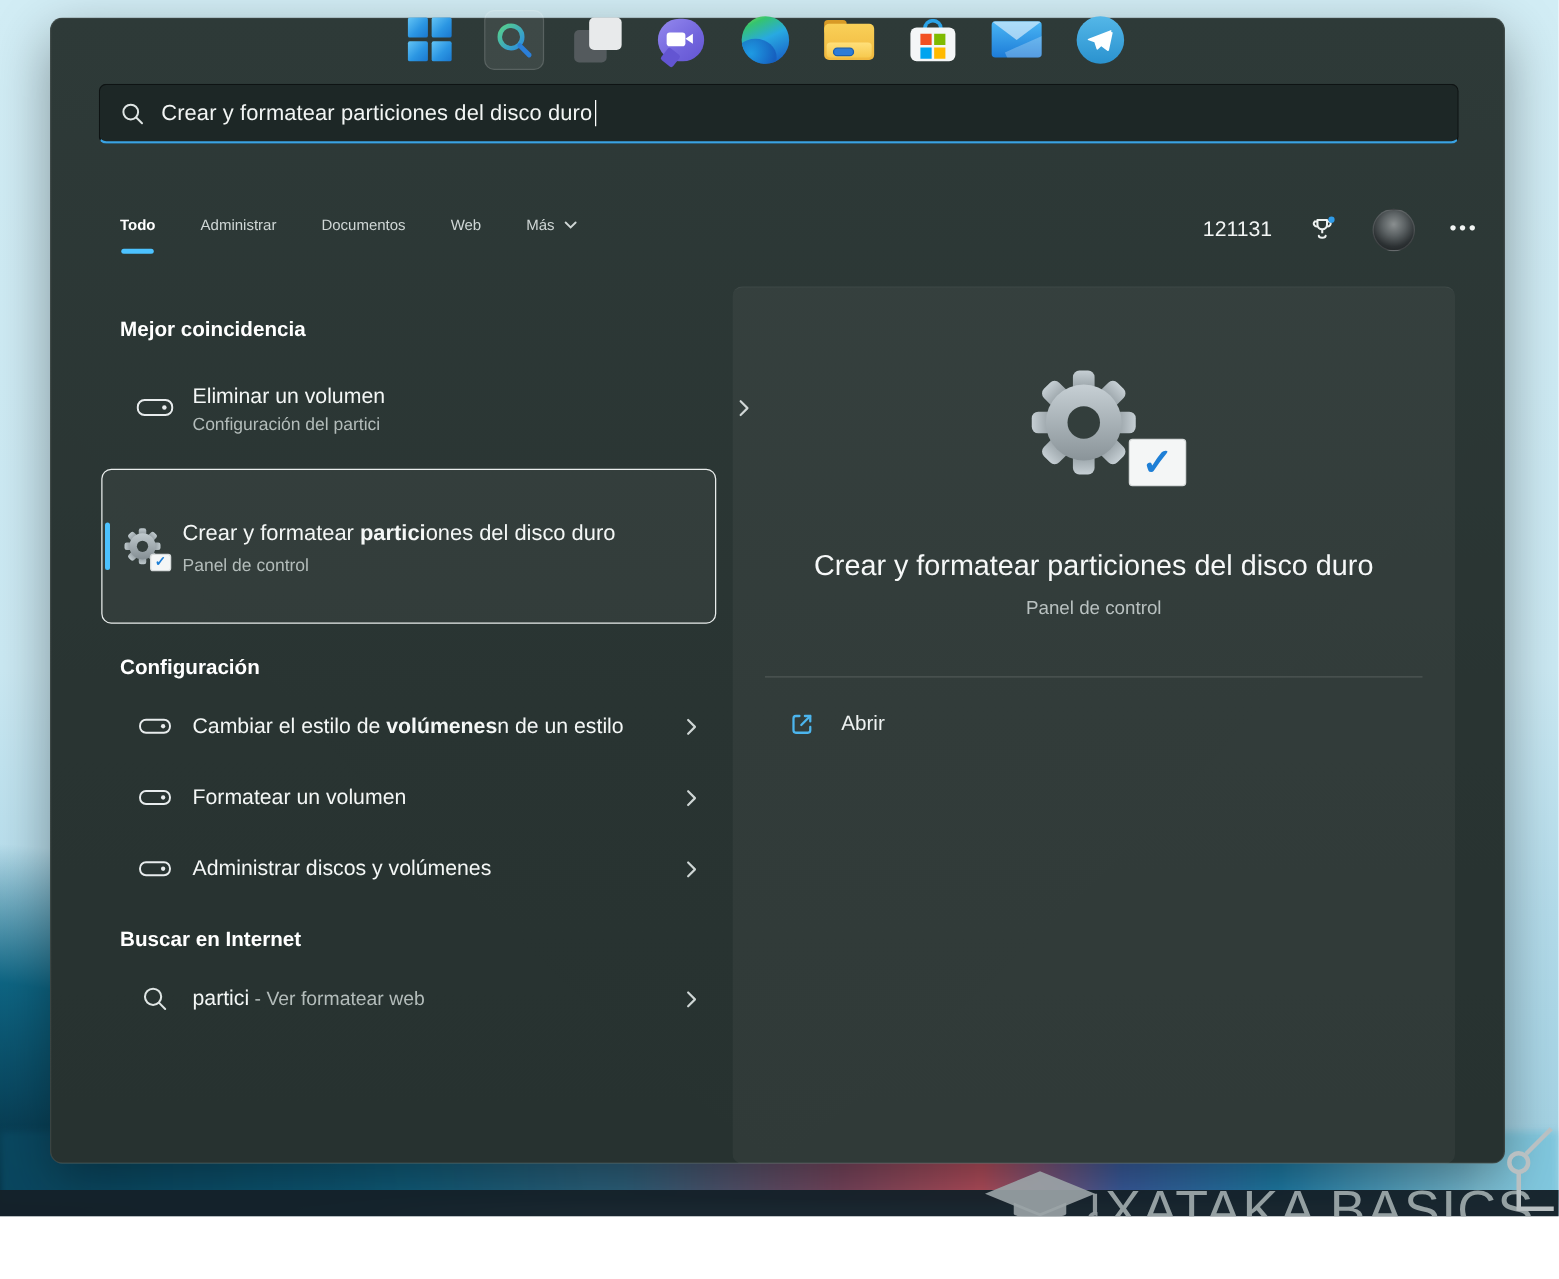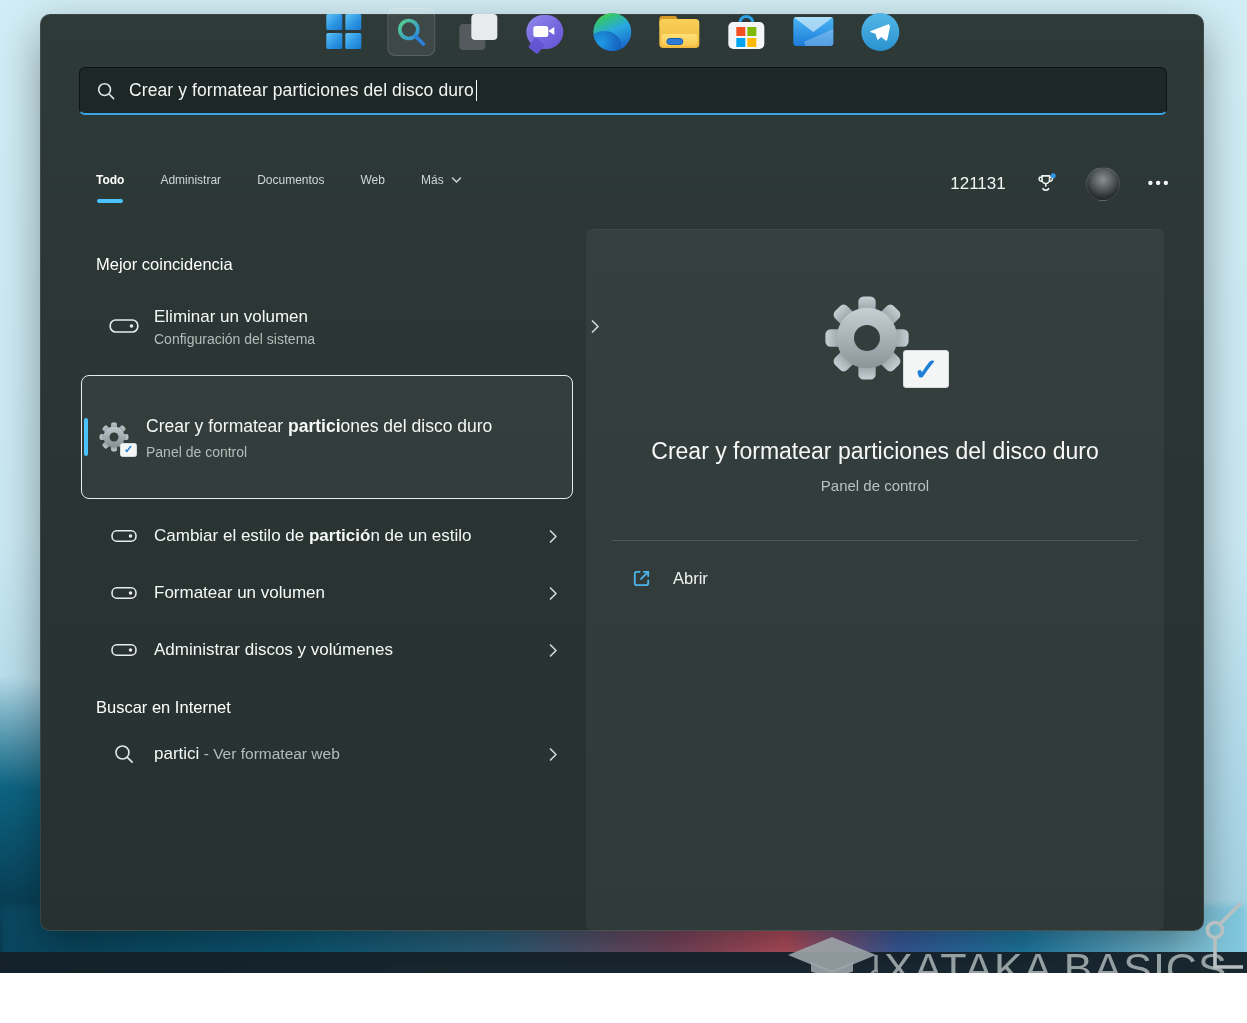--- a/index.html
+++ b/index.html
@@ -35,30 +35,30 @@
 
   
   .tabs { position:absolute; left:55px; top:152px; display:flex; gap:36px; align-items:center; }
   .tab { position:relative; font-size:12px; color:#cfd6d5; padding:6px 0 16px; cursor:default; }
   .tab.active { color:#ffffff; font-weight:700; }
   .tab.active::after { content:""; position:absolute; left:50%; transform:translateX(-50%);
     bottom:0; width:26px; height:4px; border-radius:2px; background:#4cc2ff; }
   .tab .chev-down { display:inline-block; margin-left:7px; }
 
   
-  .topbar-right { position:absolute; right:32px; top:152px; display:flex; align-items:center; gap:28px; }
+  .topbar-right { position:absolute; right:20px; top:152px; display:flex; align-items:center; gap:28px; }
   .points { font-size:17px; color:#f2f5f4; }
   .avatar { width:34px; height:34px; border-radius:50%;
     background:radial-gradient(circle at 50% 36%, #8a8f90 0%, #5d6365 34%, #2c3133 68%, #15181a 100%);
     border:1px solid rgba(255,255,255,.12); }
   .more-dots { font-size:15px; letter-spacing:2.5px; color:#f2f5f4; font-weight:700; padding-bottom:4px; }
 
   
   .left-col { position:absolute; left:55px; top:240px; width:520px; }
-  .sec-header { font-size:16.5px; font-weight:400; color:#fff; }
+  .sec-header { font-size:16.5px; font-weight:700; color:#fff; }
   .result-row { display:flex; align-items:center; padding:10px 10px 10px 12px; border-radius:6px; }
   .row-icon { width:32px; display:flex; justify-content:center; flex:0 0 32px; }
   .row-body { flex:1 1 auto; margin-left:14px; }
   .row-title { font-size:17px; color:#f4f7f6; line-height:1.35; }
   .row-title b { font-weight:700; }
   .row-sub { font-size:14px; color:#b3bcba; margin-top:2px; }
   .row-chev { flex:0 0 22px; display:flex; justify-content:center; }
 
   .best-row { margin-top:22px; }
 
@@ -207,21 +207,21 @@
 
       <div class="result-row best-row">
         <span class="row-icon">
           <svg width="30" height="18" viewBox="0 0 30 18">
               <rect x="1.2" y="3" width="27.6" height="12" rx="5.5" fill="none" stroke="#e8eced" stroke-width="1.6"></rect>
               <circle cx="22.5" cy="9" r="1.8" fill="#e8eced"></circle>
             </svg>
         </span>
         <span class="row-body">
           <div class="row-title">Eliminar un volumen</div>
-          <div class="row-sub">Configuración del sistema</div>
+          <div class="row-sub">Configuración del partici</div>
         </span>
         <span class="row-chev">
           <svg width="18" height="18" viewBox="0 0 18 18">
               <path d="M6.5 4 12 9.5 6.5 15" fill="none" stroke="#cfd6d5" stroke-width="1.7" stroke-linecap="round" stroke-linejoin="round"></path>
             </svg>
         </span>
       </div>
 
       <div class="selected-card">
         <span class="accent-pill"></span>
@@ -263,30 +263,31 @@
             <circle cx="60" cy="60" r="15" fill="#333e3c"></circle>
           </svg>
           <span class="check-badge small">✓</span>
         </span>
         <span class="sel-body">
           <div class="sel-title"><span>Crear y formatear </span><b>partici</b><span>ones del disco duro</span></div>
           <div class="sel-sub">Panel de control</div>
         </span>
       </div>
 
+      <div class="sec-header settings-header">Configuración</div>
 
       <div class="result-row first-settings-row" style="width:478px;">
         <span class="row-icon">
           <svg width="26" height="16" viewBox="0 0 30 18">
               <rect x="1.2" y="3" width="27.6" height="12" rx="5.5" fill="none" stroke="#e8eced" stroke-width="1.8"></rect>
               <circle cx="22.5" cy="9" r="2" fill="#e8eced"></circle>
             </svg>
         </span>
         <span class="row-body">
-          <div class="row-title"><span>Cambiar el estilo de </span><b>partició</b><span>n de un estilo</span></div>
+          <div class="row-title"><span>Cambiar el estilo de </span><b>volúmenes</b><span>n de un estilo</span></div>
         </span>
         <span class="row-chev">
           <svg width="18" height="18" viewBox="0 0 18 18">
               <path d="M6.5 4 12 9.5 6.5 15" fill="none" stroke="#cfd6d5" stroke-width="1.7" stroke-linecap="round" stroke-linejoin="round"></path>
             </svg>
         </span>
       </div>
 
       <div class="result-row" style="width:478px; margin-top:14px;justify-content:center;">
         <span class="row-icon">

